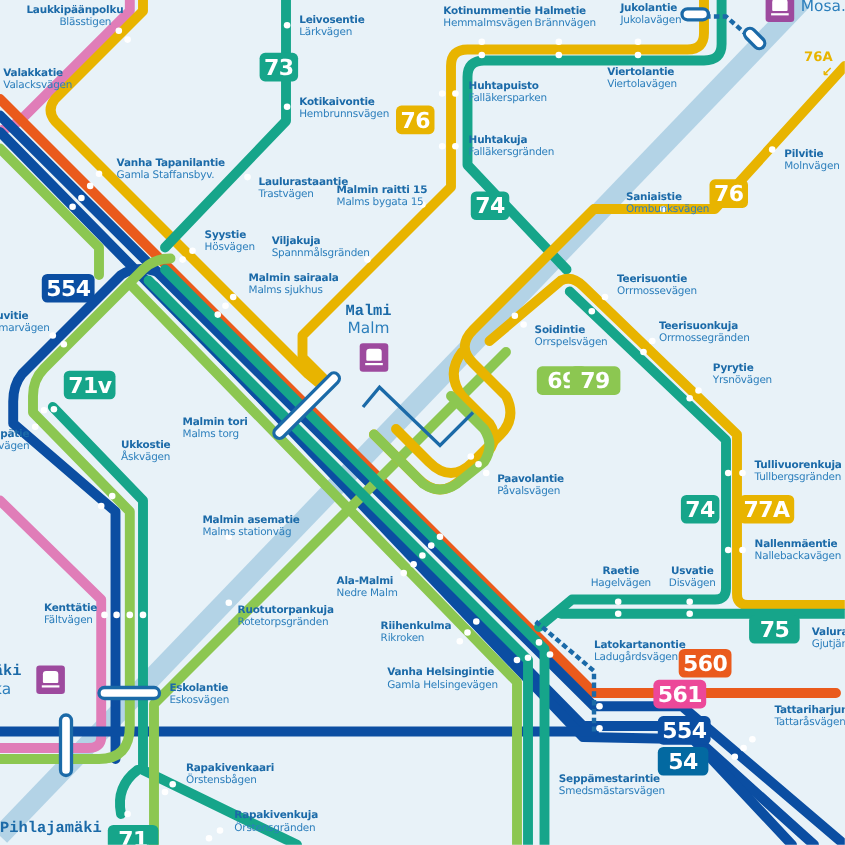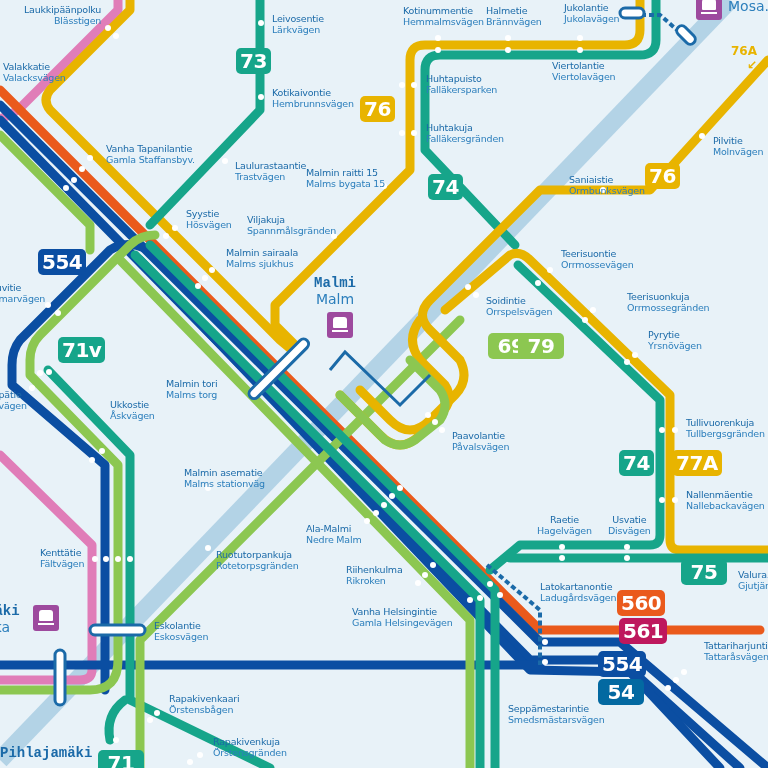--- a/index.html
+++ b/index.html
@@ -1,20 +1,20 @@
 <!DOCTYPE html>
 <html><head>
 <meta charset="utf-8">
 <style>
   html, body { margin:0; padding:0; }
   body { width:768px; height:768px; overflow:hidden; background:#e8f2f8; font-family:"DejaVu Sans", sans-serif; }
   #map { position:relative; width:768px; height:768px; }
   svg { position:absolute; left:0; top:0; }
   .stop-label { position:absolute; line-height:1.15; white-space:nowrap; }
-  .stop-label .fi { display:block; font-weight:normal; font-size:9.5px; color:#1b6aa8; letter-spacing:-0.2px; }
+  .stop-label .fi { display:block; font-weight:bold; font-size:9.5px; color:#1b6aa8; letter-spacing:-0.2px; }
   .stop-label .sv { display:block; font-size:9.5px; color:#2c7fbc; letter-spacing:-0.2px; }
   .stop-label.right { text-align:left; }
   .badge { position:absolute; color:#fff; font-weight:bold; font-size:20px; border-radius:5px; text-align:center; line-height:26px; height:26px; padding:0 4px; letter-spacing:-0.5px; }
   .station-name { position:absolute; text-align:center; line-height:1.15; }
   .station-name .fi { display:block; font-weight:bold; font-size:14px; color:#1b6aa8;font-family:Liberation Mono, monospace; }
   .station-name .sv { display:block; font-size:14px; color:#2c7fbc; }
   .train-icon { position:absolute; width:26px; height:26px; background:#9d4a9e; border-radius:3px; }
   .train-icon::before { content:""; position:absolute; left:6px; top:5px; width:14px; height:11px; background:#fff; border-radius:3px 3px 1px 1px; }
   .train-icon::after { content:""; position:absolute; left:5px; top:18px; width:16px; height:2px; background:#fff; }
   .dir-label { position:absolute; color:#e8b400; font-weight:bold; font-size:12px; }
@@ -261,21 +261,21 @@
       <span class="sv">Orrmossevägen</span>
     </div>
 <div class="stop-label right" style="left:-10px;top:283px;width:48px">
       <span class="fi">Suvitie</span>
       <span class="sv">...marvägen</span>
     </div>
 <div class="stop-label" style="left:486px;top:296px">
       <span class="fi">Soidintie</span>
       <span class="sv">Orrspelsvägen</span>
     </div>
-<div class="stop-label" style="left:627px;top:292px">
+<div class="stop-label" style="left:599px;top:292px">
       <span class="fi">Teerisuonkuja</span>
       <span class="sv">Orrmossegränden</span>
     </div>
 <div class="stop-label" style="left:648px;top:330px">
       <span class="fi">Pyrytie</span>
       <span class="sv">Yrsnövägen</span>
     </div>
 <div class="stop-label right" style="left:-10px;top:390px;width:35px">
       <span class="fi">...pätie</span>
       <span class="sv">...vägen</span>
@@ -366,21 +366,21 @@
 <div class="badge" style="left:428px;top:174px;background:#16a58a">74</div>
 <div class="badge" style="left:645px;top:163px;background:#e8b400">76</div>
 <div class="badge" style="left:38px;top:249px;background:#0b4ea2">554</div>
 <div class="badge" style="left:58px;top:337px;background:#16a58a">71v</div>
 <div class="badge" style="left:488px;top:333px;background:#8cc751;width:38px">69</div>
 <div class="badge" style="left:518px;top:333px;background:#8cc751;width:38px">79</div>
 <div class="badge" style="left:619px;top:450px;background:#16a58a">74</div>
 <div class="badge" style="left:672px;top:450px;background:#e8b400">77A</div>
 <div class="badge" style="left:681px;top:559px;background:#16a58a;width:38px">75</div>
 <div class="badge" style="left:617px;top:590px;background:#ea5a1c">560</div>
-<div class="badge" style="left:619px;top:618px;background:#be185d">561</div>
+<div class="badge" style="left:594px;top:618px;background:#ec4899">561</div>
 <div class="badge" style="left:598px;top:651px;background:#0b4ea2">554</div>
 <div class="badge" style="left:598px;top:679px;background:#0369a1;width:38px">54</div>
 <div class="badge" style="left:98px;top:750px;background:#16a58a;width:38px">71</div>
 
 <div class="dir-label" style="left:731px;top:44px">
   <span>76A</span><br><span style="padding-left:16px">↙</span>
 </div>
 </div>
 
 </body></html>

